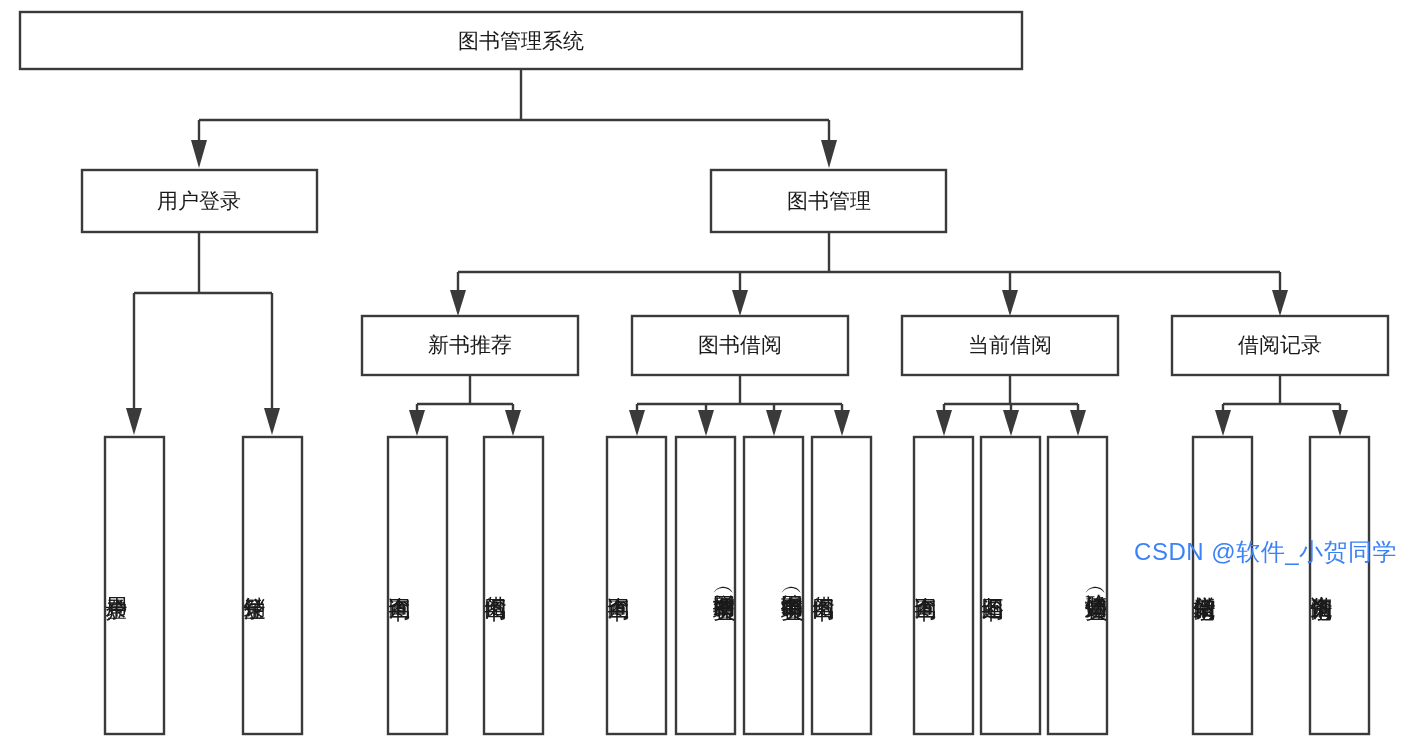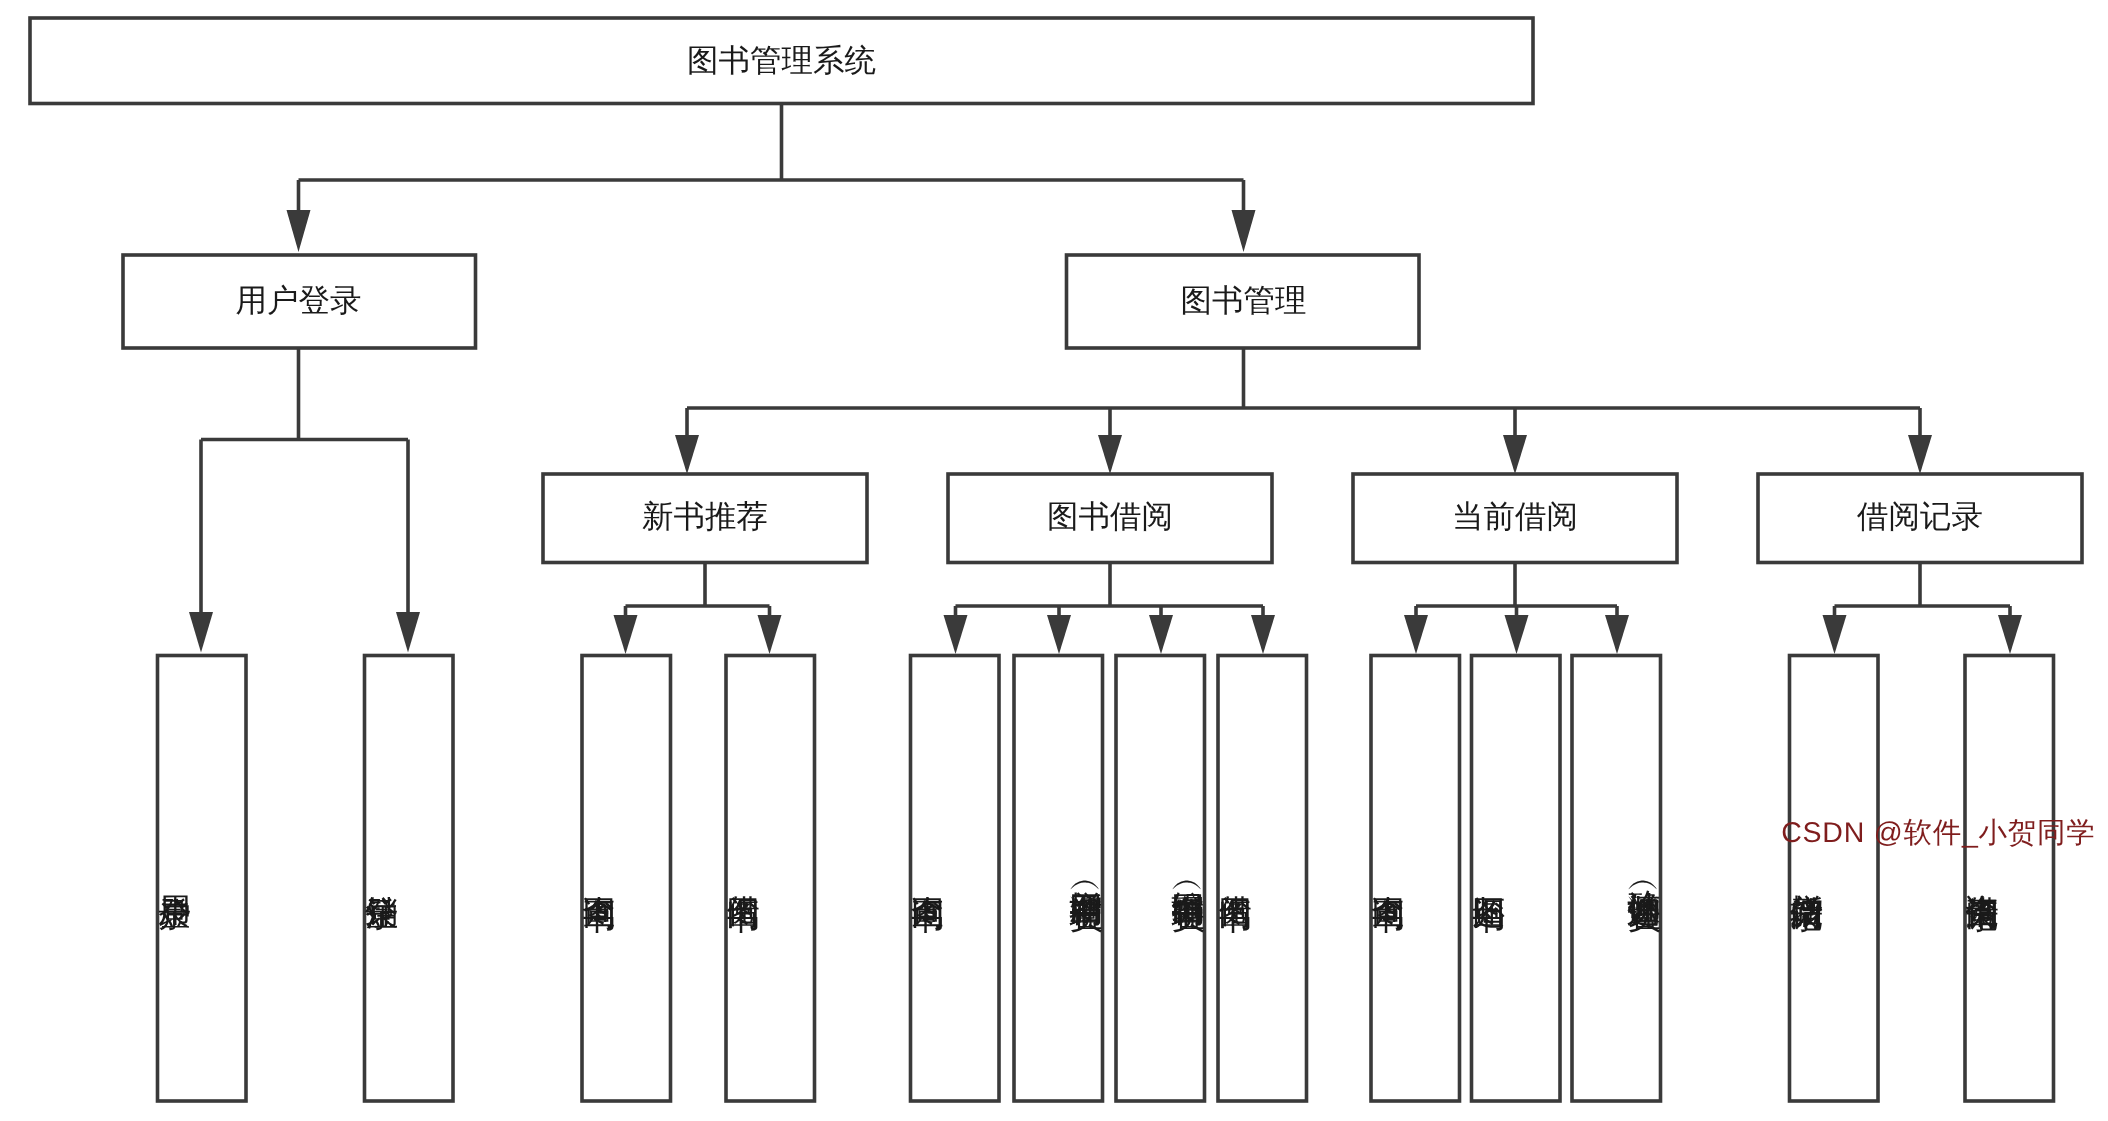--- a/index.html
+++ b/index.html
@@ -62,22 +62,22 @@
     justify-content: center;
     letter-spacing: 1px;
     white-space: nowrap;
     pointer-events: none;
   }
   .watermark {
     position: absolute;
     right: 8px;
     bottom: 3px;
     font-family: "Liberation Sans", "DejaVu Sans", sans-serif;
-    font-size: 19px;
-    color: #7f1d1d;
+    font-size: 24px;
+    color: #3b82f6;
     letter-spacing: 0.5px;
     white-space: nowrap;
   }
 </style>
 </head>
 <body>
 
 <div id="diagram-root">
 
   <svg class="diagram" viewBox="0 0 1405 747">

